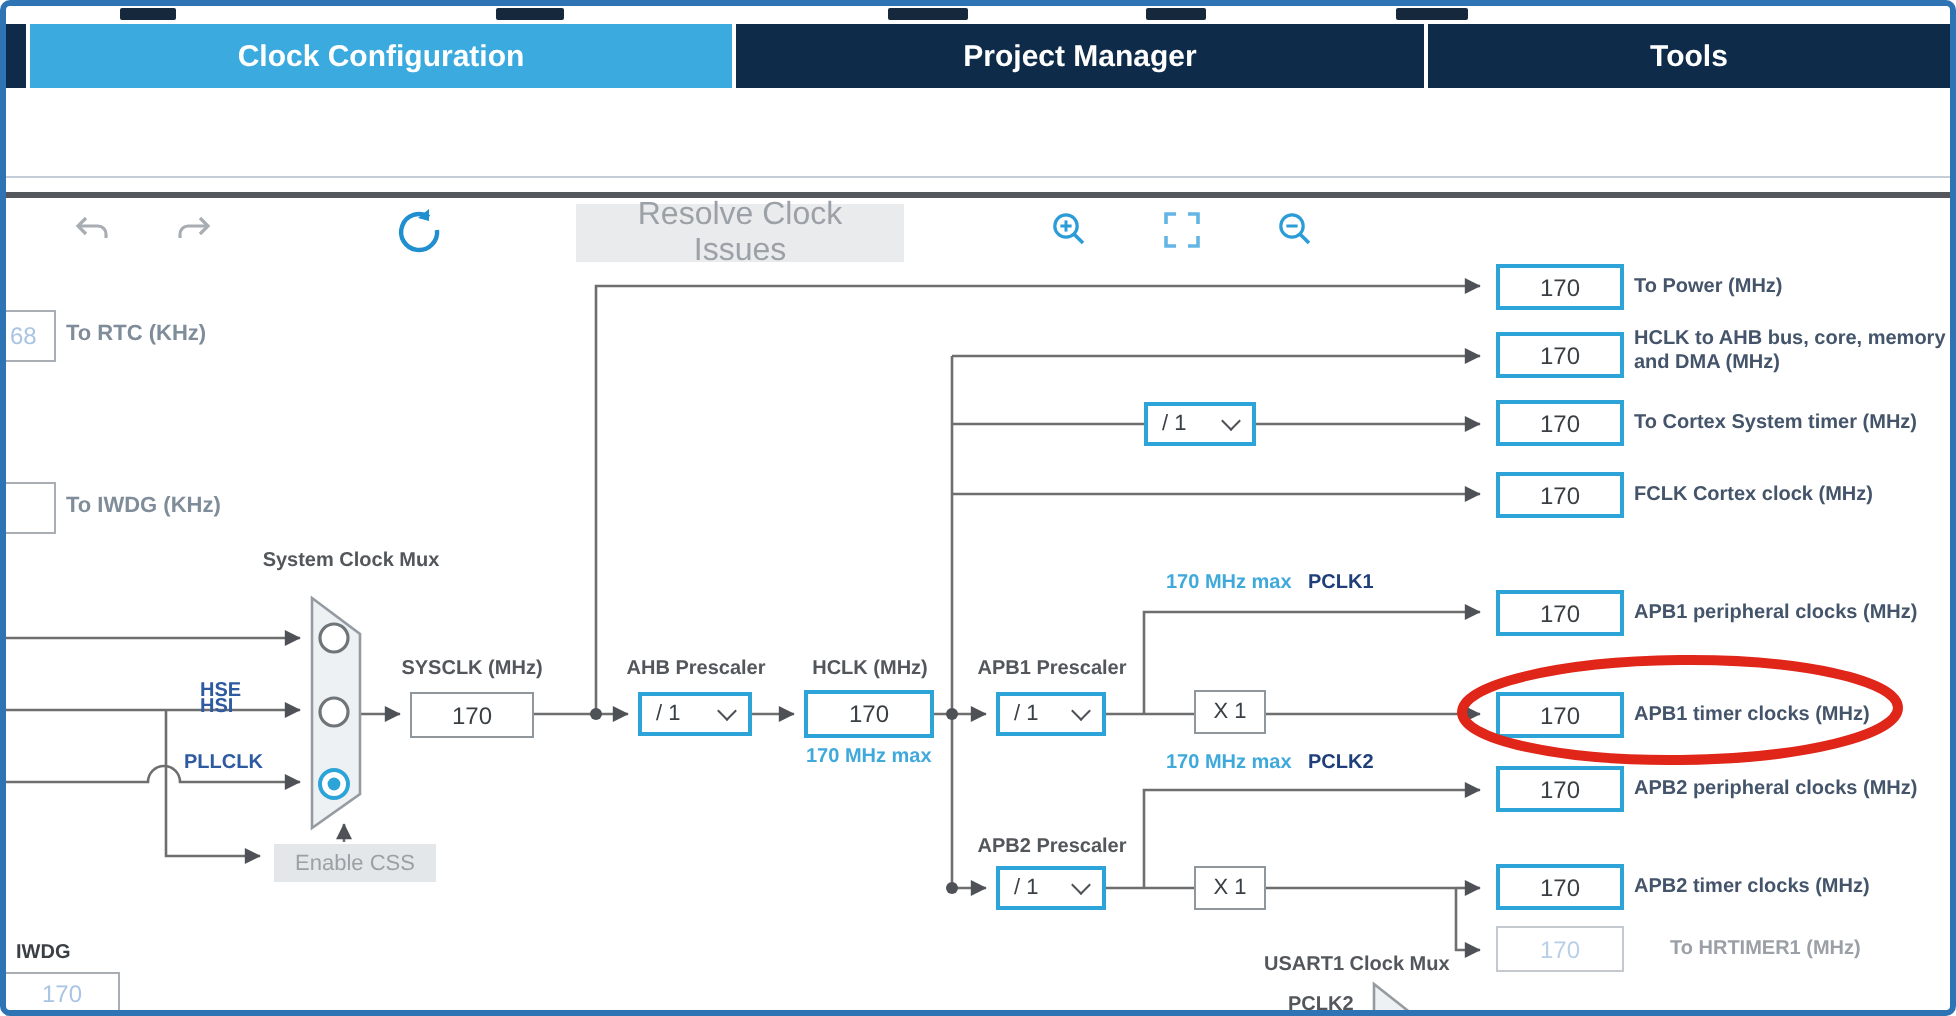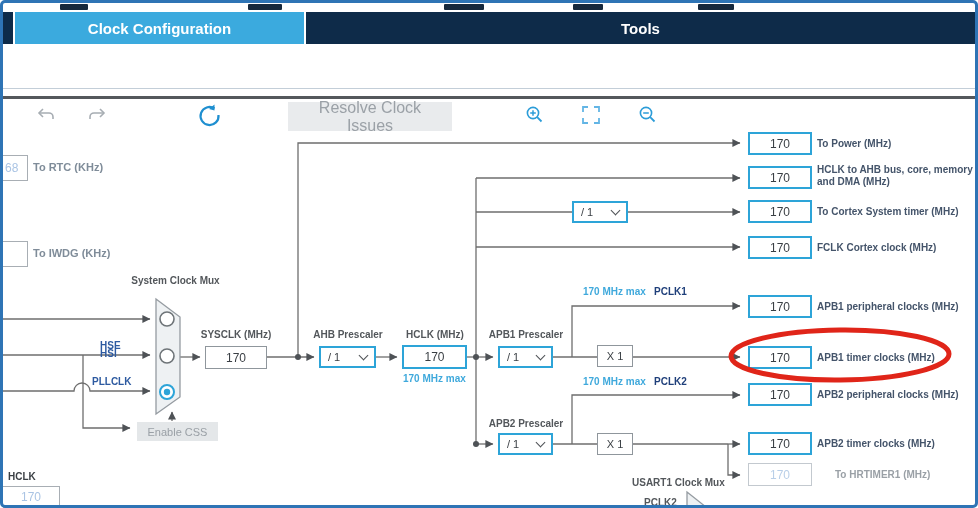--- a/index.html
+++ b/index.html
@@ -9,21 +9,21 @@
   }
   
   .frame{position:absolute;inset:0;border:3px solid #2e74b5;border-radius:5px;pointer-events:none;z-index:60;}
   
   .topstrip{position:absolute;left:3px;top:3px;right:3px;height:9px;background:#fff;z-index:5;}
   .dash{position:absolute;top:1px;height:6px;background:#16283c;border-radius:1px;}
   
   .tabbar{position:absolute;left:3px;top:12px;right:3px;height:32px;display:flex;z-index:5;background:#0e2b49;}
   .tab-sliver{width:10px;background:#0e2b49;border-right:2px solid #fff;}
   .tab{display:flex;align-items:center;justify-content:center;color:#fff;font-size:15px;font-weight:600;cursor:pointer;}
-  .tab.active{background:#3baade;width:289px;}
+  .tab.active{background:#3baade;width:351px;}
   .tab.dark{background:#0e2b49;border-left:2px solid #fff;}
   .tab.pm{width:344px;}
   .tab.tools{flex:1;}
   
   .toolbar{position:absolute;left:3px;top:44px;right:3px;height:44px;background:#fff;z-index:5;}
   .tbtn{position:absolute;top:60px;width:22px;height:22px;display:flex;align-items:center;justify-content:center;cursor:pointer;}
   .resolve{position:absolute;left:285px;top:58px;width:164px;height:29px;background:#e9ebed;color:#9ba1a7;
     font-size:16px;display:flex;align-items:center;justify-content:center;border:none;cursor:default;}
   .sep-light{position:absolute;left:3px;top:88px;right:3px;height:1px;background:#c3ced8;z-index:5;}
   .sep-dark{position:absolute;left:3px;top:96px;right:3px;height:3px;background:#54585c;z-index:5;}
@@ -61,20 +61,21 @@
   <div class="dash" style="left:57px;width:28px;"></div>
   <div class="dash" style="left:245px;width:34px;"></div>
   <div class="dash" style="left:441px;width:40px;"></div>
   <div class="dash" style="left:570px;width:30px;"></div>
   <div class="dash" style="left:695px;width:36px;"></div>
 </div>
 
 <div class="tabbar">
   <div class="tab-sliver"></div>
   <div class="tab active">Clock Configuration</div>
+  <div class="tab dark pm">Project Manager</div>
   <div class="tab dark tools">Tools</div>
 </div>
 
 <div class="toolbar">
   <div class="tbtn" style="left:32px;">
     <svg width="20" height="18" viewBox="0 0 20 18">
       <path d="M7 3 L3 7 L7 11" fill="none" stroke="#a7adb3" stroke-width="1.6"></path>
       <path d="M3 7 H13 a4 4 0 0 1 4 4 v2" fill="none" stroke="#a7adb3" stroke-width="1.6"></path>
     </svg>
   </div>
@@ -222,21 +223,21 @@
     <span>/ 1</span>
     <span class="chev"></span>
   </div>
   <div class="lbl l-cyan" style="left:583px;top:376px;">170 MHz max</div>
   <div class="lbl l-navy" style="left:654px;top:376px;">PCLK2</div>
   <div class="vbox b-gray" style="left:597px;top:433px;width:36px;height:22px;font-size:11px;">X 1</div>
 
   <div class="lbl" style="left:632px;top:477px;">USART1 Clock Mux</div>
   <div class="lbl" style="left:644px;top:497px;">PCLK2</div>
 
-  <div class="lbl" style="left:8px;top:471px;color:#3a3f44;">HCLK</div>
+  <div class="lbl" style="left:8px;top:471px;color:#3a3f44;">IWDG</div>
   <div class="vbox b-cut" style="left:3px;top:486px;width:57px;height:22px;">170</div>
 
   <div class="vbox b-blue" style="left:748px;top:132px;width:64px;height:23px;">170</div>
   <div class="lbl l-out" style="left:817px;top:138px;">To Power (MHz)</div>
 
   <div class="vbox b-blue" style="left:748px;top:166px;width:64px;height:23px;">170</div>
   <div class="lbl l-out l-wrap" style="left:817px;top:164px;">HCLK to AHB bus, core, memory and DMA (MHz)</div>
 
   <div class="vbox b-blue" style="left:748px;top:200px;width:64px;height:23px;">170</div>
   <div class="lbl l-out" style="left:817px;top:206px;">To Cortex System timer (MHz)</div>

